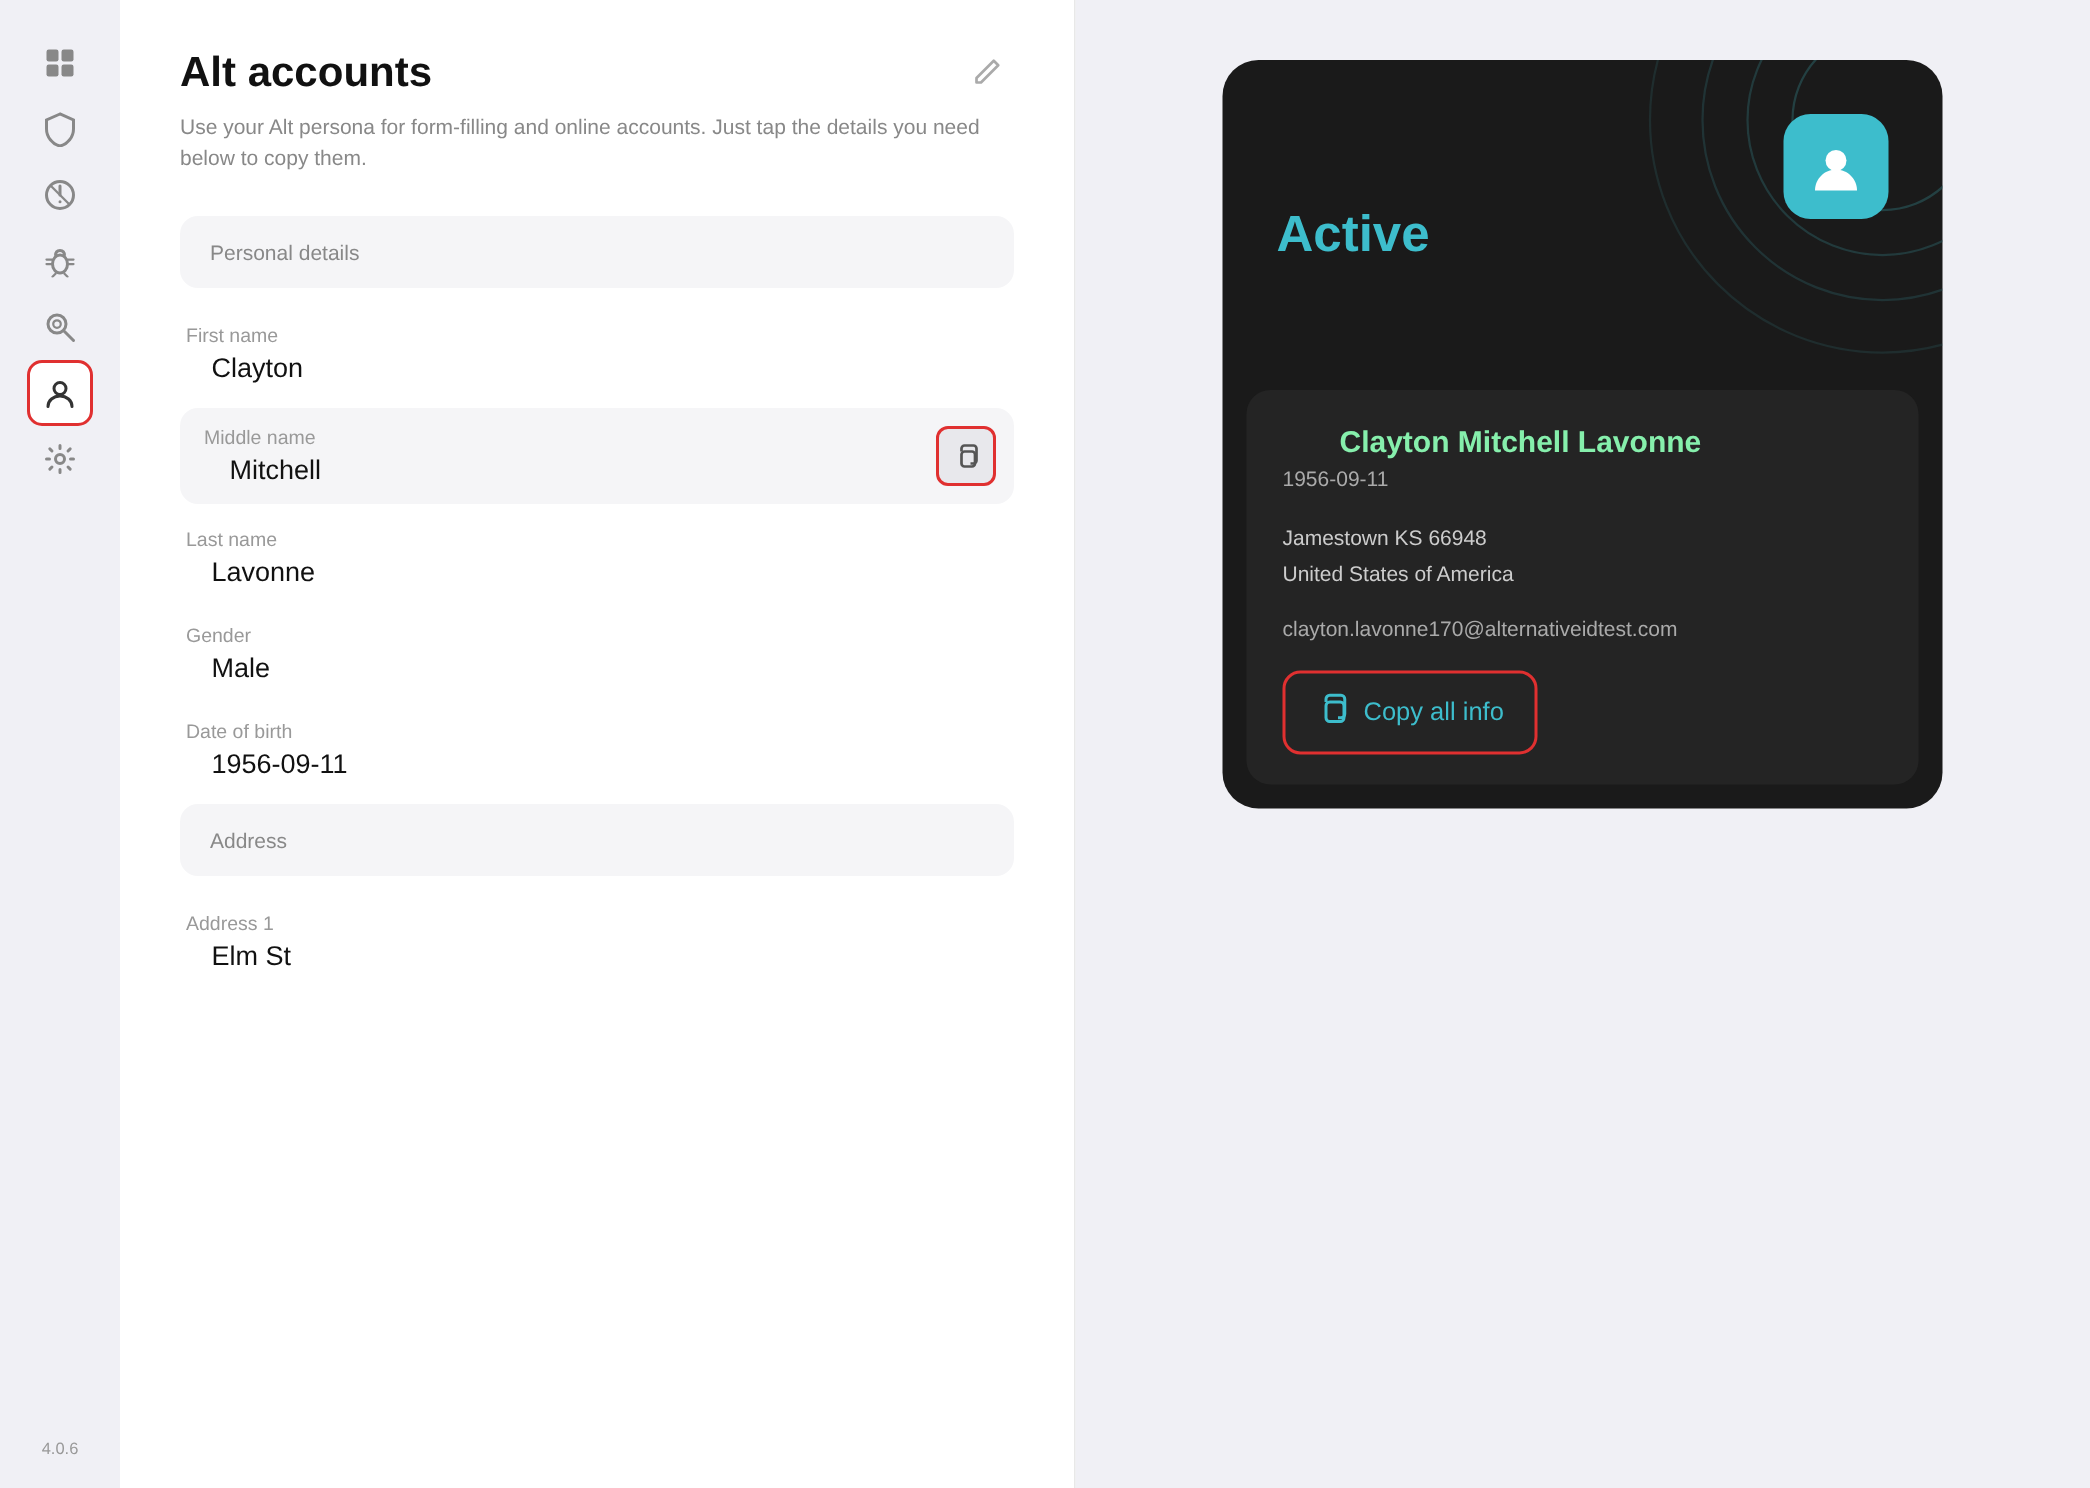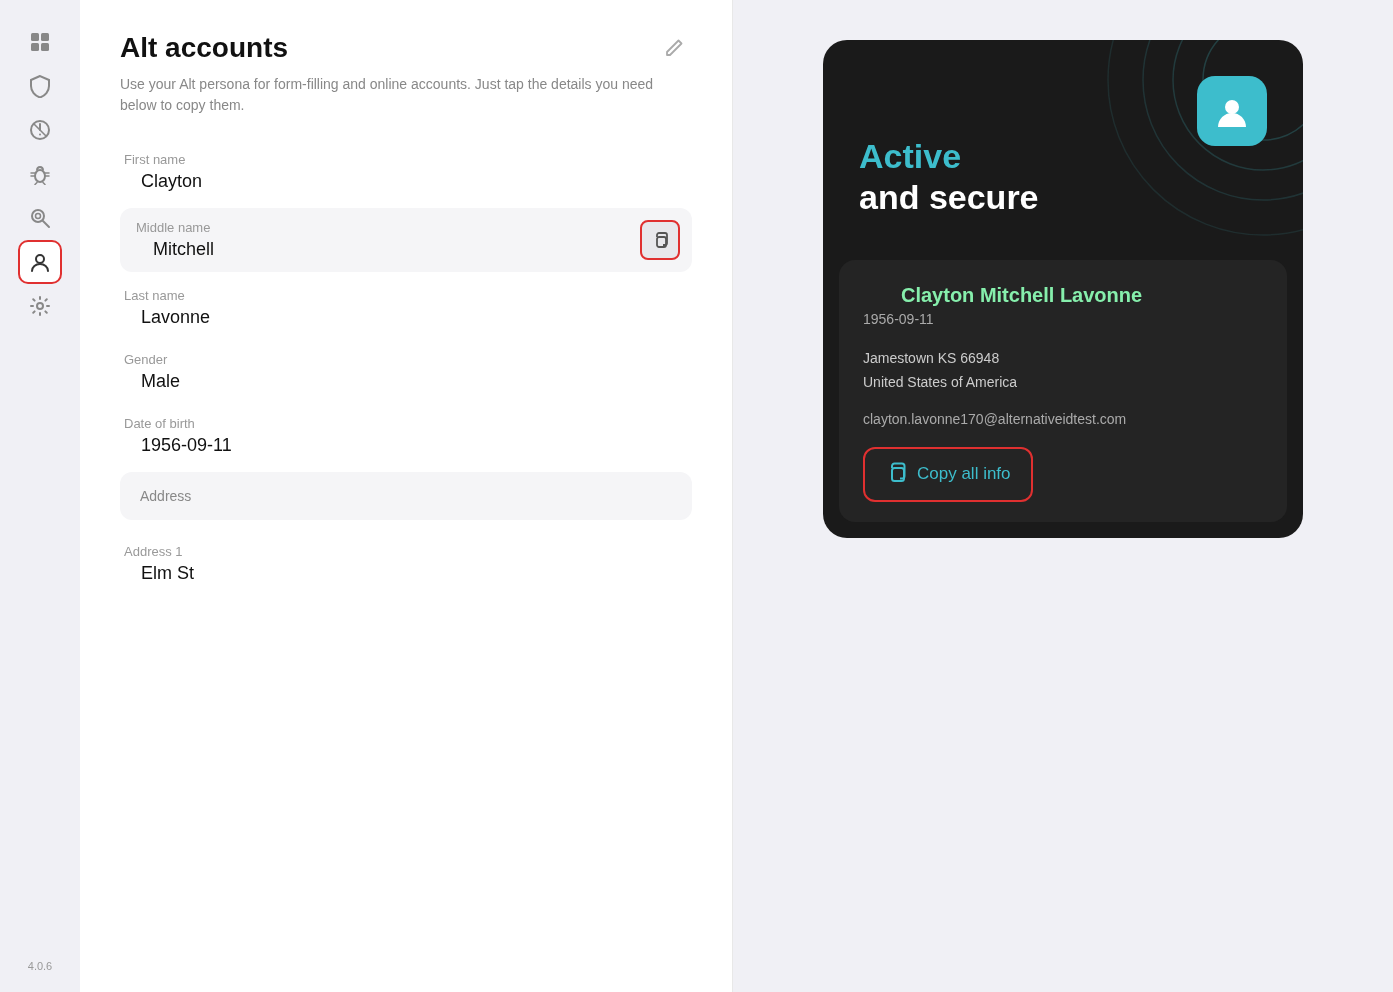--- a/index.html
+++ b/index.html
@@ -143,21 +143,21 @@
     .main-content::-webkit-scrollbar { width: 4px; }
     .main-content::-webkit-scrollbar-thumb { background: #ccc; border-radius: 2px; }
 
     
     .right-panel {
       flex: 1;
       background: #f0f0f5;
       display: flex;
       align-items: flex-start;
       justify-content: center;
-      padding: 40px 44px;
+      padding: 40px 60px;
     }
 
     .card {
       width: 480px;
       background: #1a1a1a;
       border-radius: 24px;
       overflow: hidden;
       position: relative;
     }
 
@@ -318,20 +318,23 @@
     <h1 class="page-title">Alt accounts</h1>
     <div class="edit-icon-btn">
       <svg width="20" height="20" viewBox="0 0 20 20" fill="none" xmlns="http://www.w3.org/2000/svg">
         <path d="M14.5 2.5l3 3L6 17H3v-3L14.5 2.5z" stroke="#aaa" stroke-width="1.8" fill="none" stroke-linejoin="round"></path>
       </svg>
     </div>
   </div>
   <p class="page-subtitle">Use your Alt persona for form-filling and online accounts.
 Just tap the details you need below to copy them.</p>
 
+  <div class="section-header">
+    <span>Personal details</span>
+  </div>
 
   <div class="field-group">
     <div class="field-label">First name</div>
     <div class="field-value">Clayton</div>
   </div>
 
   <div class="field-group highlighted">
     <div class="field-label">Middle name</div>
     <div class="field-value">Mitchell</div>
     <div class="copy-btn">
@@ -382,21 +385,20 @@
 
       <div class="card-avatar">
         <svg width="36" height="36" viewBox="0 0 36 36" fill="none" xmlns="http://www.w3.org/2000/svg">
           <circle cx="18" cy="14" r="7" fill="white"></circle>
           <path d="M4 34c0-7.7 6.3-14 14-14s14 6.3 14 14" fill="white"></path>
         </svg>
       </div>
 
       <div style="margin-top: 60px;">
         <div class="card-status-active">Active</div>
-        <div class="card-status-secure">and secure</div>
       </div>
     </div>
 
     <div class="card-bottom">
       <div class="card-name">Clayton Mitchell Lavonne</div>
       <div class="card-dob">1956-09-11</div>
 
       <div class="card-address-line">
         <div>Jamestown KS 66948</div>
         <div>United States of America</div>

